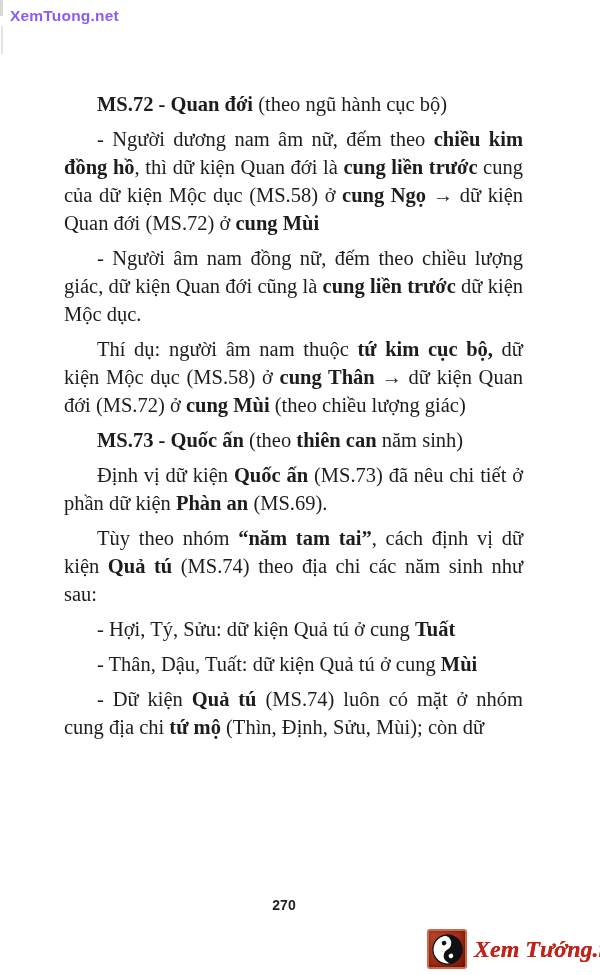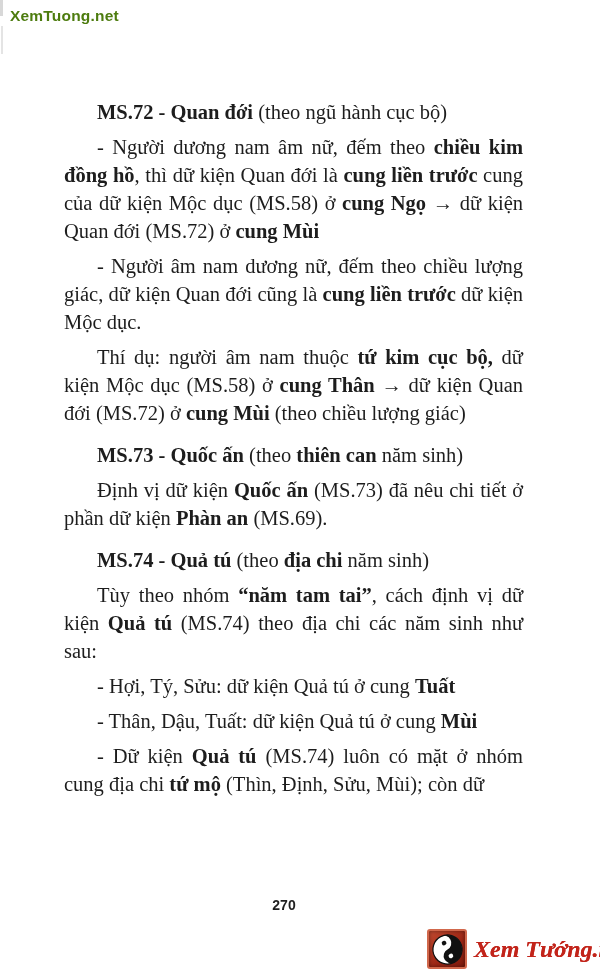--- a/index.html
+++ b/index.html
@@ -13,40 +13,40 @@
   }
 
   
   .site-logo-top {
     position: absolute;
     left: 10px; top: 7px;
     font-family: "Liberation Sans", sans-serif;
     font-weight: 700;
     font-size: 15.5px;
     letter-spacing: 0.2px;
-    color: #4d7c0f;
+    color: #8b5cf6;
   }
 
   
   .scan-mark { position: absolute; background: #d8d8d8; }
   .scan-mark.m1 { left: 0; top: 0;  width: 3px; height: 16px; }
   .scan-mark.m2 { left: 1px; top: 26px; width: 2px; height: 28px; opacity: .7; }
 
   
   .text-column {
     position: absolute;
     left: 64px; top: 84px;
     width: 459px;
     font-size: 20.5px;
     line-height: 28px;
     color: #1d1d1d;
     text-align: justify;
   }
   .text-column p { margin: 0 0 7px 0; text-indent: 33px; }
-  .text-column p.heading { margin-top: 14px; }
+  .text-column p.heading { margin-top: 6px; }
   .text-column b { font-weight: 700; }
 
   
   .page-number {
     position: absolute;
     left: 0; top: 897px; width: 568px;
     text-align: center;
     font-family: "Liberation Sans", sans-serif;
     font-size: 14px;
     font-weight: 700;
@@ -83,25 +83,24 @@
 <body>
 
 <div class="scan-mark m1"></div>
 <div class="scan-mark m2"></div>
 
 <div class="site-logo-top">XemTuong.net</div>
 
 <div class="text-column">
     <p class="heading"><b>MS.72 - Quan đới</b><span> (theo ngũ hành cục bộ)</span></p>
     <p class="para"><span>- Người dương nam âm nữ, đếm theo </span><b>chiều kim đồng hồ</b><span>, thì dữ kiện Quan đới là </span><b>cung liền trước</b><span> cung của dữ kiện Mộc dục (MS.58) ở </span><b>cung Ngọ →</b><span> dữ kiện Quan đới (MS.72) ở </span><b>cung Mùi</b></p>
-    <p class="para"><span>- Người âm nam dương nữ, đếm theo chiều lượng giác, dữ kiện Quan đới cũng là </span><b>cung liền trước</b><span> dữ kiện Mộc dục.</span></p>
+    <p class="para"><span>- Người âm nam đồng nữ, đếm theo chiều lượng giác, dữ kiện Quan đới cũng là </span><b>cung liền trước</b><span> dữ kiện Mộc dục.</span></p>
     <p class="para"><span>Thí dụ: người âm nam thuộc </span><b>tứ kim cục bộ,</b><span> dữ kiện Mộc dục (MS.58) ở </span><b>cung Thân</b><span> → dữ kiện Quan đới (MS.72) ở </span><b>cung Mùi</b><span> (theo chiều lượng giác)</span></p>
     <p class="heading"><b>MS.73 - Quốc ấn</b><span> (theo </span><b>thiên can</b><span> năm sinh)</span></p>
     <p class="para"><span>Định vị dữ kiện </span><b>Quốc ấn</b><span> (MS.73) đã nêu chi tiết ở phần dữ kiện </span><b>Phàn an</b><span> (MS.69).</span></p>
-    <p class="heading"><b>MS.74 - Quả tú</b><span> (theo </span><b>địa chi</b><span> năm sinh)</span></p>
     <p class="para"><span>Tùy theo nhóm </span><b>“năm tam tai”</b><span>, cách định vị dữ kiện </span><b>Quả tú</b><span> (MS.74) theo địa chi các năm sinh như sau:</span></p>
     <p class="para"><span>- Hợi, Tý, Sửu: dữ kiện Quả tú ở cung </span><b>Tuất</b></p>
     <p class="para"><span>- Thân, Dậu, Tuất: dữ kiện Quả tú ở cung </span><b>Mùi</b></p>
     <p class="para"><span>- Dữ kiện </span><b>Quả tú</b><span> (MS.74) luôn có mặt ở nhóm cung địa chi </span><b>tứ mộ</b><span> (Thìn, Định, Sửu, Mùi); còn dữ</span></p>
   </div>
 
 <div class="page-number">270</div>
 
 <div class="footer-logo">
   <div class="yinyang-box">

